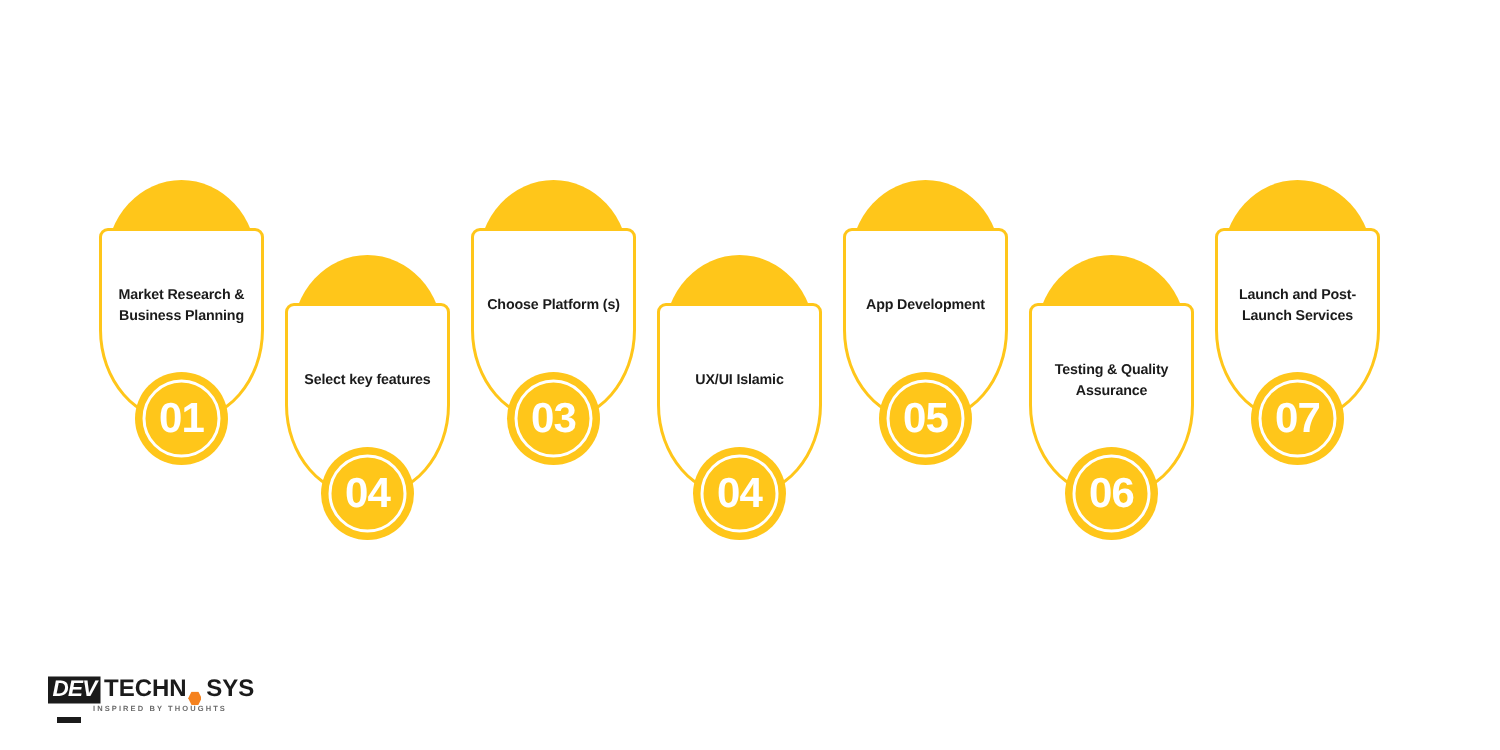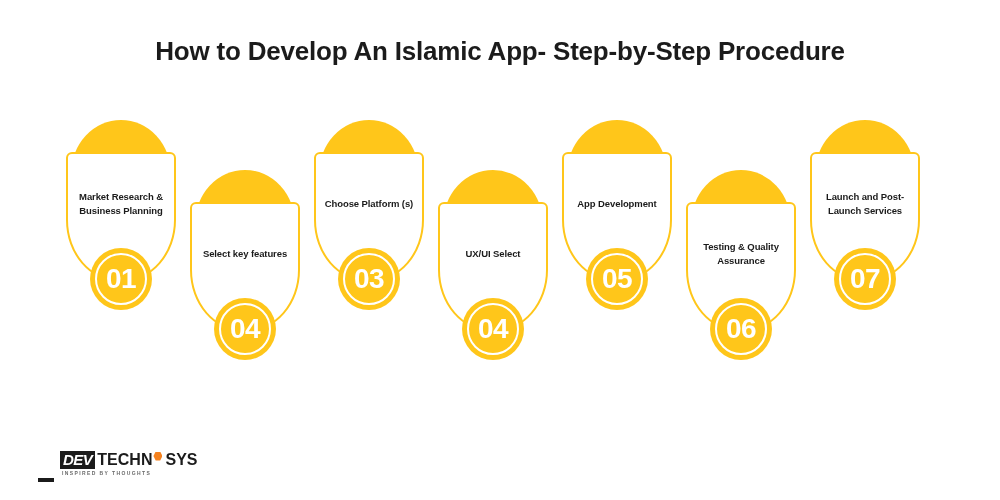--- a/index.html
+++ b/index.html
@@ -136,22 +136,21 @@
   .logo {
     position: absolute;
     left: 32px;
     bottom: 18px;
     display: flex;
     flex-direction: column;
     align-items: flex-start;
   }
   .logo-row {
     display: flex;
-    align-items: flex-start;
-    margin-left: 28px;
+    align-items: flex-end;
   }
   .logo-dev {
     background: #1b1b1b;
     color: #ffffff;
     font-size: 15px;
     font-weight: bold;
     font-style: italic;
     letter-spacing: -0.5px;
     padding: 1px 3px 1px 3px;
     line-height: 1.1;
@@ -188,21 +187,20 @@
     background: #1b1b1b;
     margin-top: 2px;
     margin-left: 6px;
   }
 </style>
 </head>
 <body>
 
 <div class="page">
 
-  <div class="title">How to Develop An Islamic App- Step-by-Step Procedure</div>
 
   <div class="steps">
 
     <div class="step" style="left:66px;">
       <div class="cap"></div>
       <div class="body-shape"></div>
       <div class="step-label">Market Research &amp; Business Planning</div>
       <div class="badge">
         <div class="badge-ring"></div>
         <div class="badge-num">01</div>
@@ -225,21 +223,21 @@
       <div class="step-label">Choose Platform (s)</div>
       <div class="badge">
         <div class="badge-ring"></div>
         <div class="badge-num">03</div>
       </div>
     </div>
 
     <div class="step low" style="left:438px;">
       <div class="cap"></div>
       <div class="body-shape"></div>
-      <div class="step-label">UX/UI Select</div>
+      <div class="step-label">UX/UI Islamic</div>
       <div class="badge">
         <div class="badge-ring"></div>
         <div class="badge-num">04</div>
       </div>
     </div>
 
     <div class="step" style="left:562px;">
       <div class="cap"></div>
       <div class="body-shape"></div>
       <div class="step-label">App Development</div>

